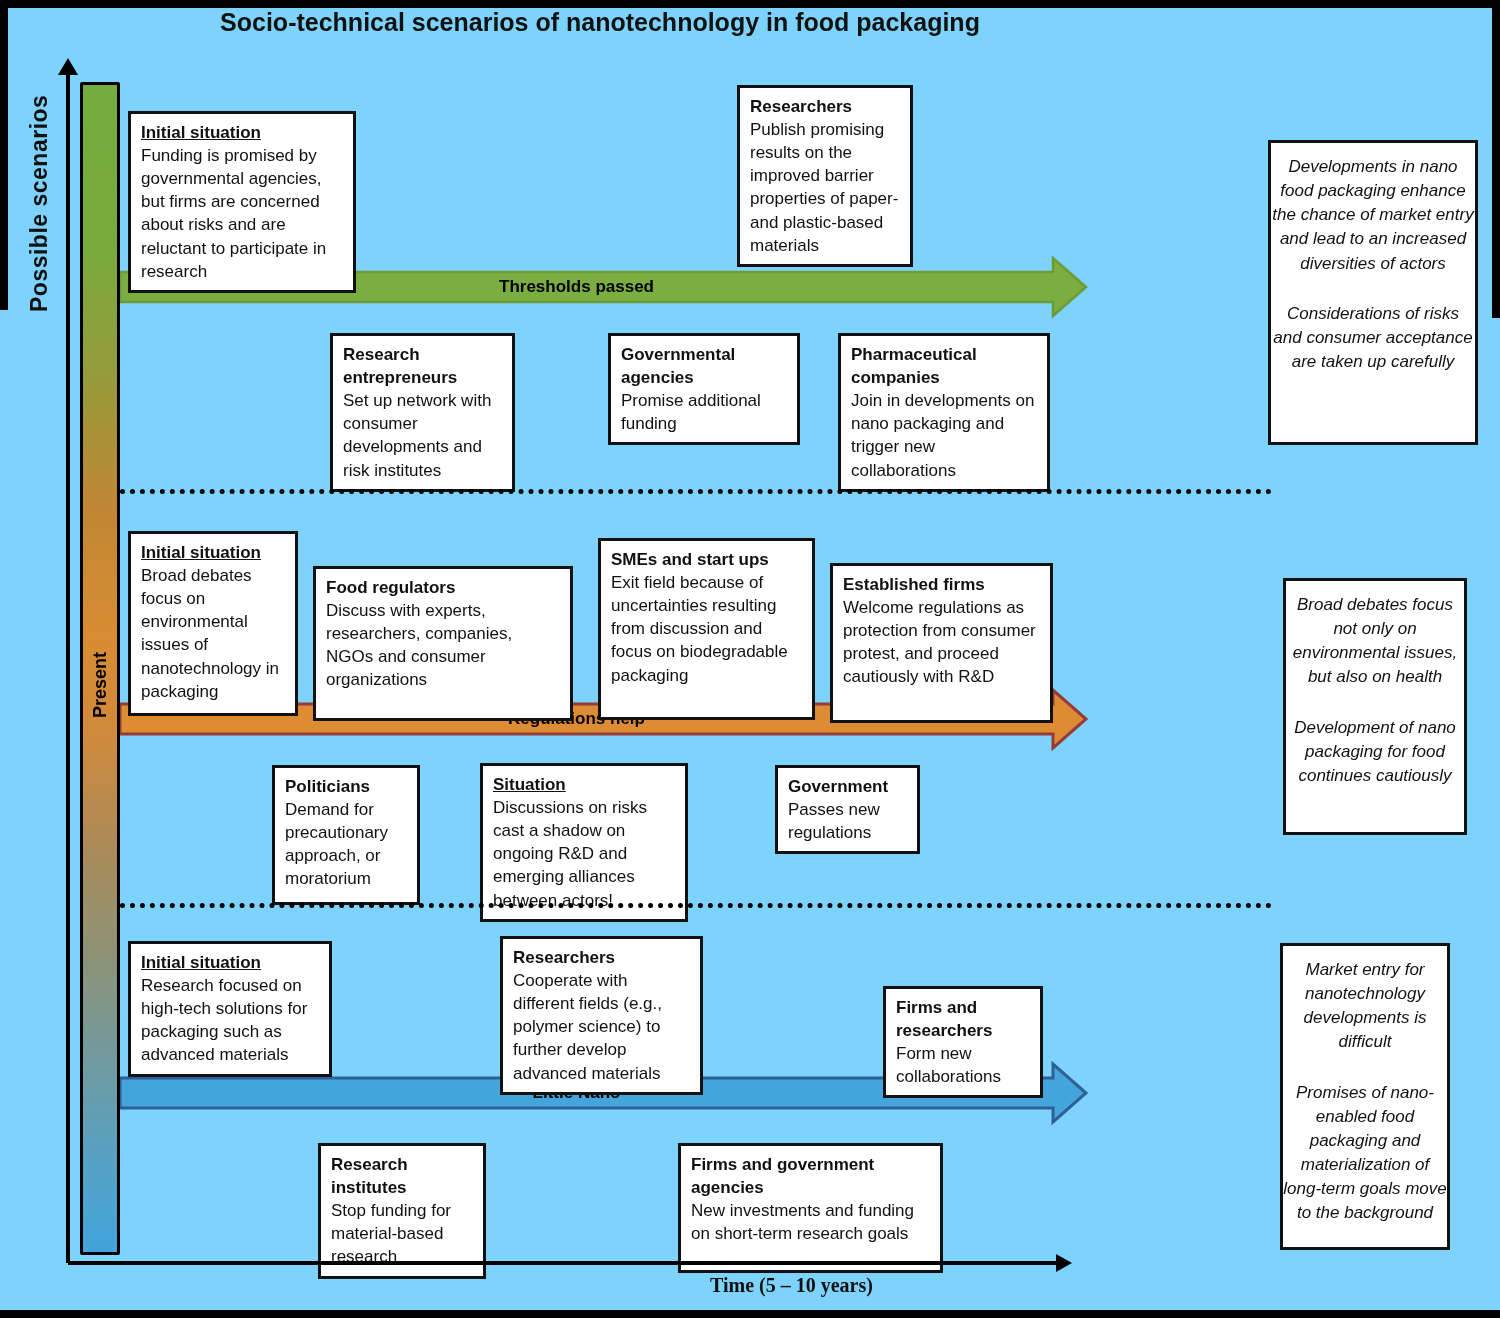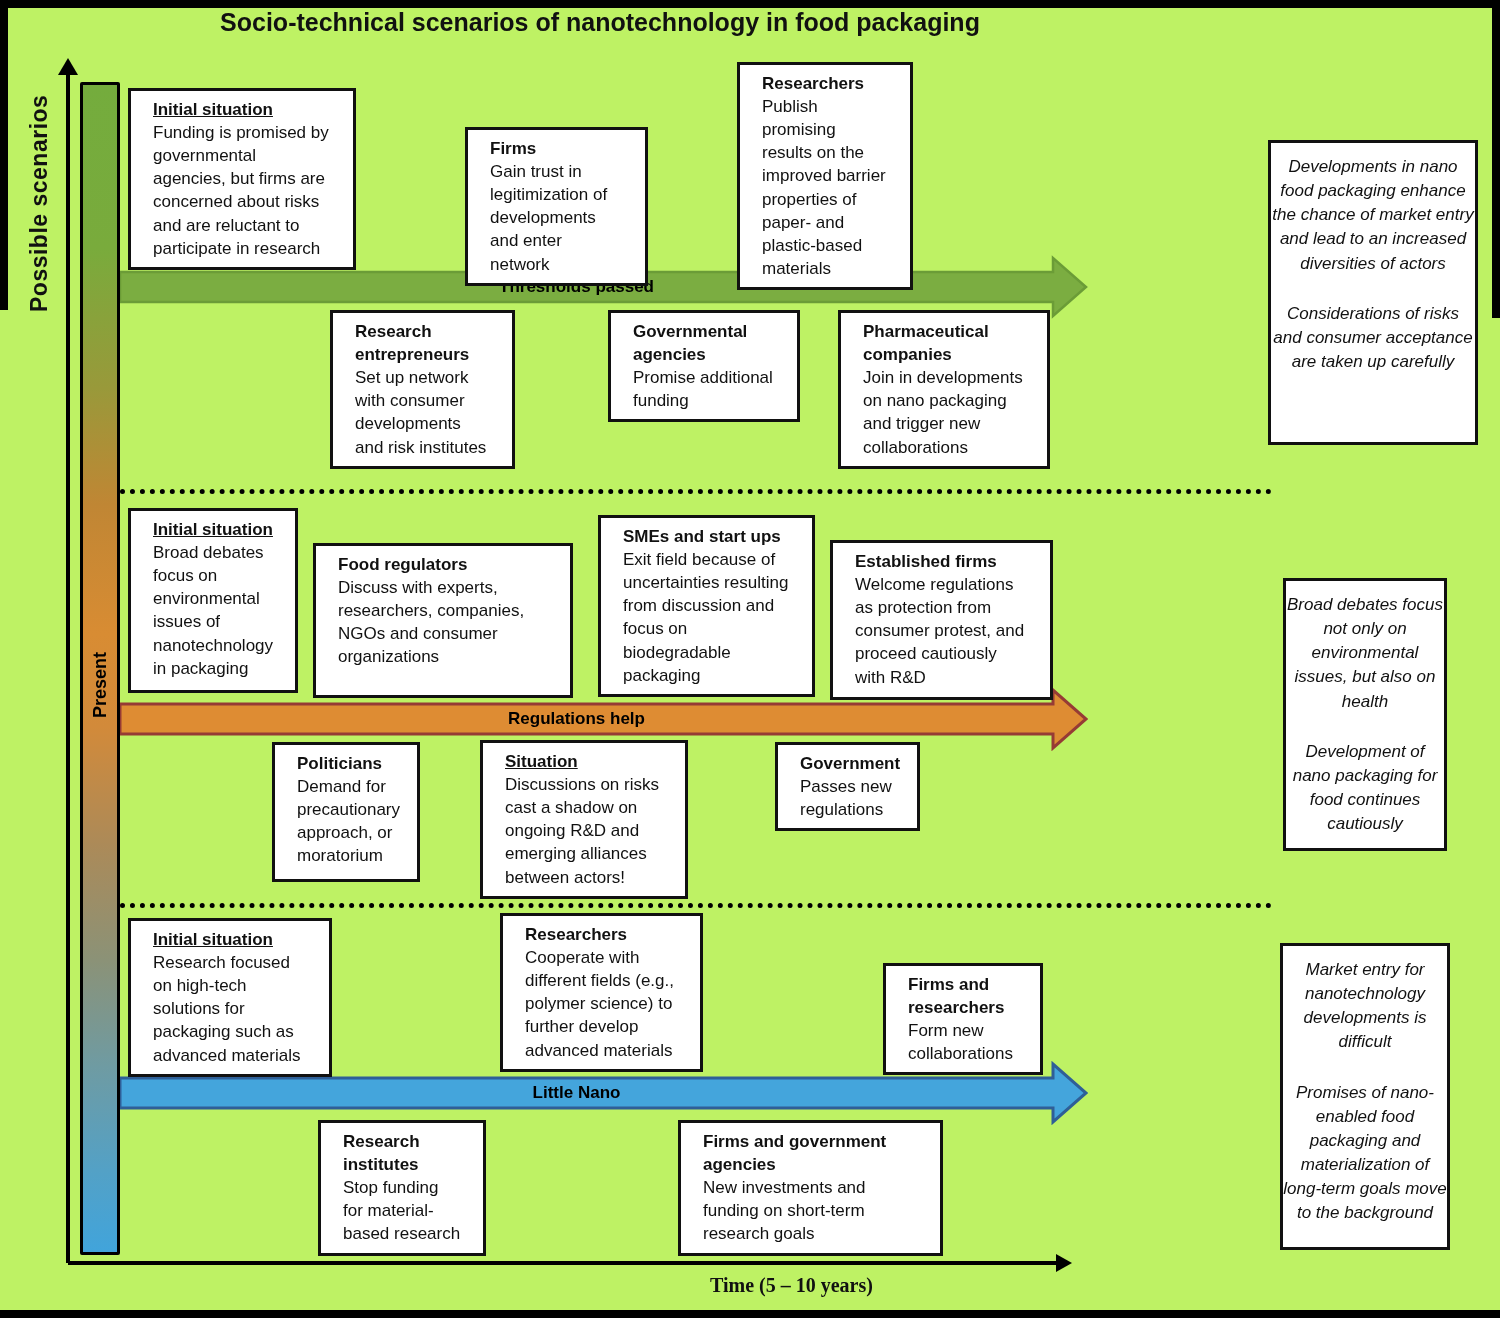--- a/index.html
+++ b/index.html
@@ -1,17 +1,17 @@
 <!DOCTYPE html>
 <html><head>
 <meta charset="utf-8">
 <style>
   html,body { margin:0; padding:0; background:#ffffff; }
   .canvas {
-    position:relative; width:1500px; height:1318px; background:#bef264;
+    position:relative; width:1500px; height:1318px; background:#7dd3fc;
     font-family:"Liberation Sans", sans-serif; color:#111; overflow:hidden;
   }
   .frame-bar { position:absolute; background:#000; }
   .diagram-title {
     position:absolute; left:120px; top:8px; width:960px;
     text-align:center; font-size:25px; font-weight:bold;
   }
   
   .y-axis-line { position:absolute; left:66px; top:70px; width:4px; height:1193px; background:#000; }
   .y-axis-head { position:absolute; left:58px; top:58px; width:0; height:0;
@@ -43,21 +43,21 @@
   
   .arrow { position:absolute; left:120px; width:968px; height:64px; }
   .arrow svg { position:absolute; inset:0; }
   .arrow-label {
     position:absolute; inset:0; display:flex; align-items:center; justify-content:center;
     padding-right:55px; font-size:17px; font-weight:bold; color:#000;
   }
   
   .box {
     position:absolute; background:#fff; border:3px solid #111; box-sizing:border-box;
-    padding:7px 22px; font-size:17px; line-height:1.36;
+    padding:7px 10px; font-size:17px; line-height:1.36;margin-top:23px;
   }
   .box-title { font-weight:bold; }
   .box-title.u { text-decoration:underline; }
   .outcome {
     position:absolute; background:#fff; border:3px solid #111; box-sizing:border-box;
     padding:12px 0; font-style:italic; text-align:center; font-size:17px; line-height:1.42;
   }
   .outcome p { margin:0; }
   .outcome p + p { margin-top:26px; }
   
@@ -85,24 +85,20 @@
   <div class="arrow" style="top:255px">
     <svg viewBox="0 0 968 64">
       <polygon points="0,17 933,17 933,3 966,32 933,61 933,47 0,47" stroke-width="2.5" fill="#7bad41" stroke="#6b9c37"></polygon>
     </svg>
     <div class="arrow-label">Thresholds passed</div>
   </div>
 
   <div class="box" style="left:128px;top:88px;width:228px;min-height:177px">
     <div class="box-title u">Initial situation</div>
     <div class="box-body">Funding is promised by governmental agencies, but firms are concerned about risks and are reluctant to participate in research</div>
-  </div>
-  <div class="box" style="left:465px;top:127px;width:183px;min-height:138px">
-    <div class="box-title">Firms</div>
-    <div class="box-body">Gain trust in legitimization of developments and enter network</div>
   </div>
   <div class="box" style="left:737px;top:62px;width:176px;min-height:178px">
     <div class="box-title">Researchers</div>
     <div class="box-body">Publish promising results on the improved barrier properties of paper- and plastic-based materials</div>
   </div>
   <div class="box" style="left:330px;top:310px;width:185px;min-height:155px">
     <div class="box-title">Research entrepreneurs</div>
     <div class="box-body">Set up network with consumer developments and risk institutes</div>
   </div>
   <div class="box" style="left:608px;top:310px;width:192px;min-height:105px">
@@ -148,21 +144,21 @@
     <div class="box-body">Demand for precautionary approach, or moratorium</div>
   </div>
   <div class="box" style="left:480px;top:740px;width:208px;min-height:157px">
     <div class="box-title u">Situation</div>
     <div class="box-body">Discussions on risks cast a shadow on ongoing R&amp;D and emerging alliances between actors!</div>
   </div>
   <div class="box" style="left:775px;top:742px;width:145px;min-height:85px">
     <div class="box-title">Government</div>
     <div class="box-body">Passes new regulations</div>
   </div>
-  <div class="outcome" style="left:1283px;top:578px;width:164px;min-height:257px">
+  <div class="outcome" style="left:1283px;top:578px;width:184px;min-height:257px">
     <p>Broad debates focus not only on environmental issues, but also on health</p>
     <p>Development of nano packaging for food continues cautiously</p>
   </div>
 
   <div class="separator" style="top:903px"></div>
 
   <div class="arrow" style="top:1061px">
     <svg viewBox="0 0 968 64">
       <polygon points="0,17 933,17 933,3 966,32 933,61 933,47 0,47" stroke-width="3" fill="#44a5dc" stroke="#2f5f97"></polygon>
     </svg>

